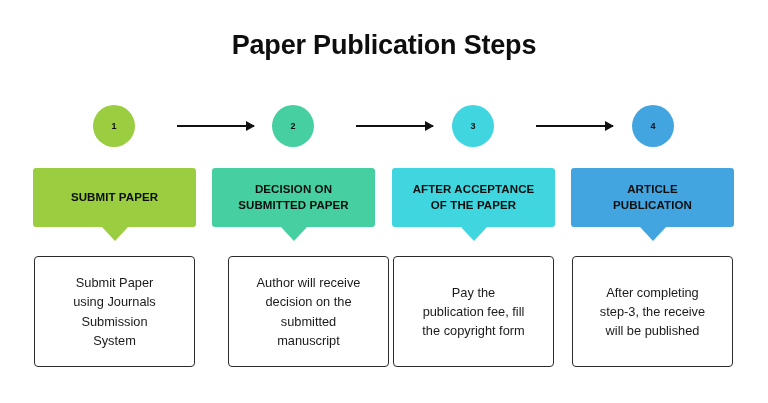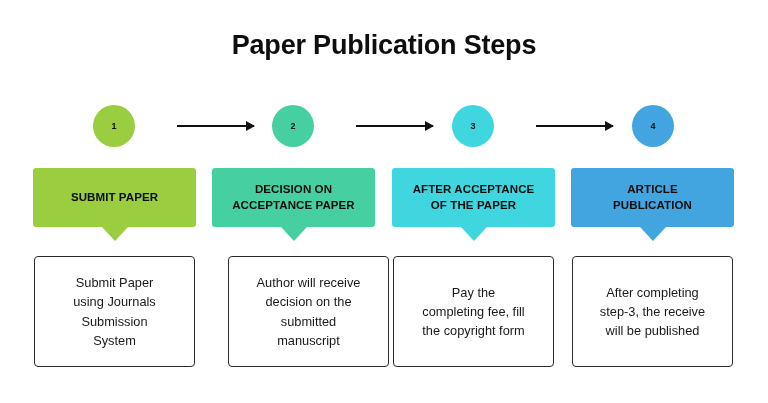--- a/index.html
+++ b/index.html
@@ -183,21 +183,21 @@
   </div>
 
   <div class="banner" style="left:33px; background:#9ACD3F; color:#9ACD3F;">
     <span class="tail"></span>
     <span class="label" style="color:#0d0d0d;">SUBMIT PAPER</span>
   </div>
 
   <div class="banner" style="left:212px; background:#46CFA0; color:#46CFA0;">
     <span class="tail"></span>
     <span class="label" style="color:#0d0d0d;">DECISION ON
-ACCEPTANCE PAPER</span>
+SUBMITTED PAPER</span>
   </div>
 
   <div class="banner" style="left:571px; background:#42A5DF; color:#42A5DF;">
     <span class="tail"></span>
     <span class="label" style="color:#0d0d0d;">ARTICLE
 PUBLICATION</span>
   </div>
 
   <div class="banner" style="left:392px; background:#3FD6E0; color:#3FD6E0;">
     <span class="tail"></span>
@@ -214,21 +214,21 @@
 
   <div class="descbox" style="left:228px;">
     <span class="text">Author will receive
 decision on the
 submitted
 manuscript</span>
   </div>
 
   <div class="descbox" style="left:393px;">
     <span class="text">Pay the
-completing fee, fill
+publication fee, fill
 the copyright form</span>
   </div>
 
   <div class="descbox" style="left:572px;">
     <span class="text">After completing
 step-3, the receive
 will be published</span>
   </div>
 
 </div>

